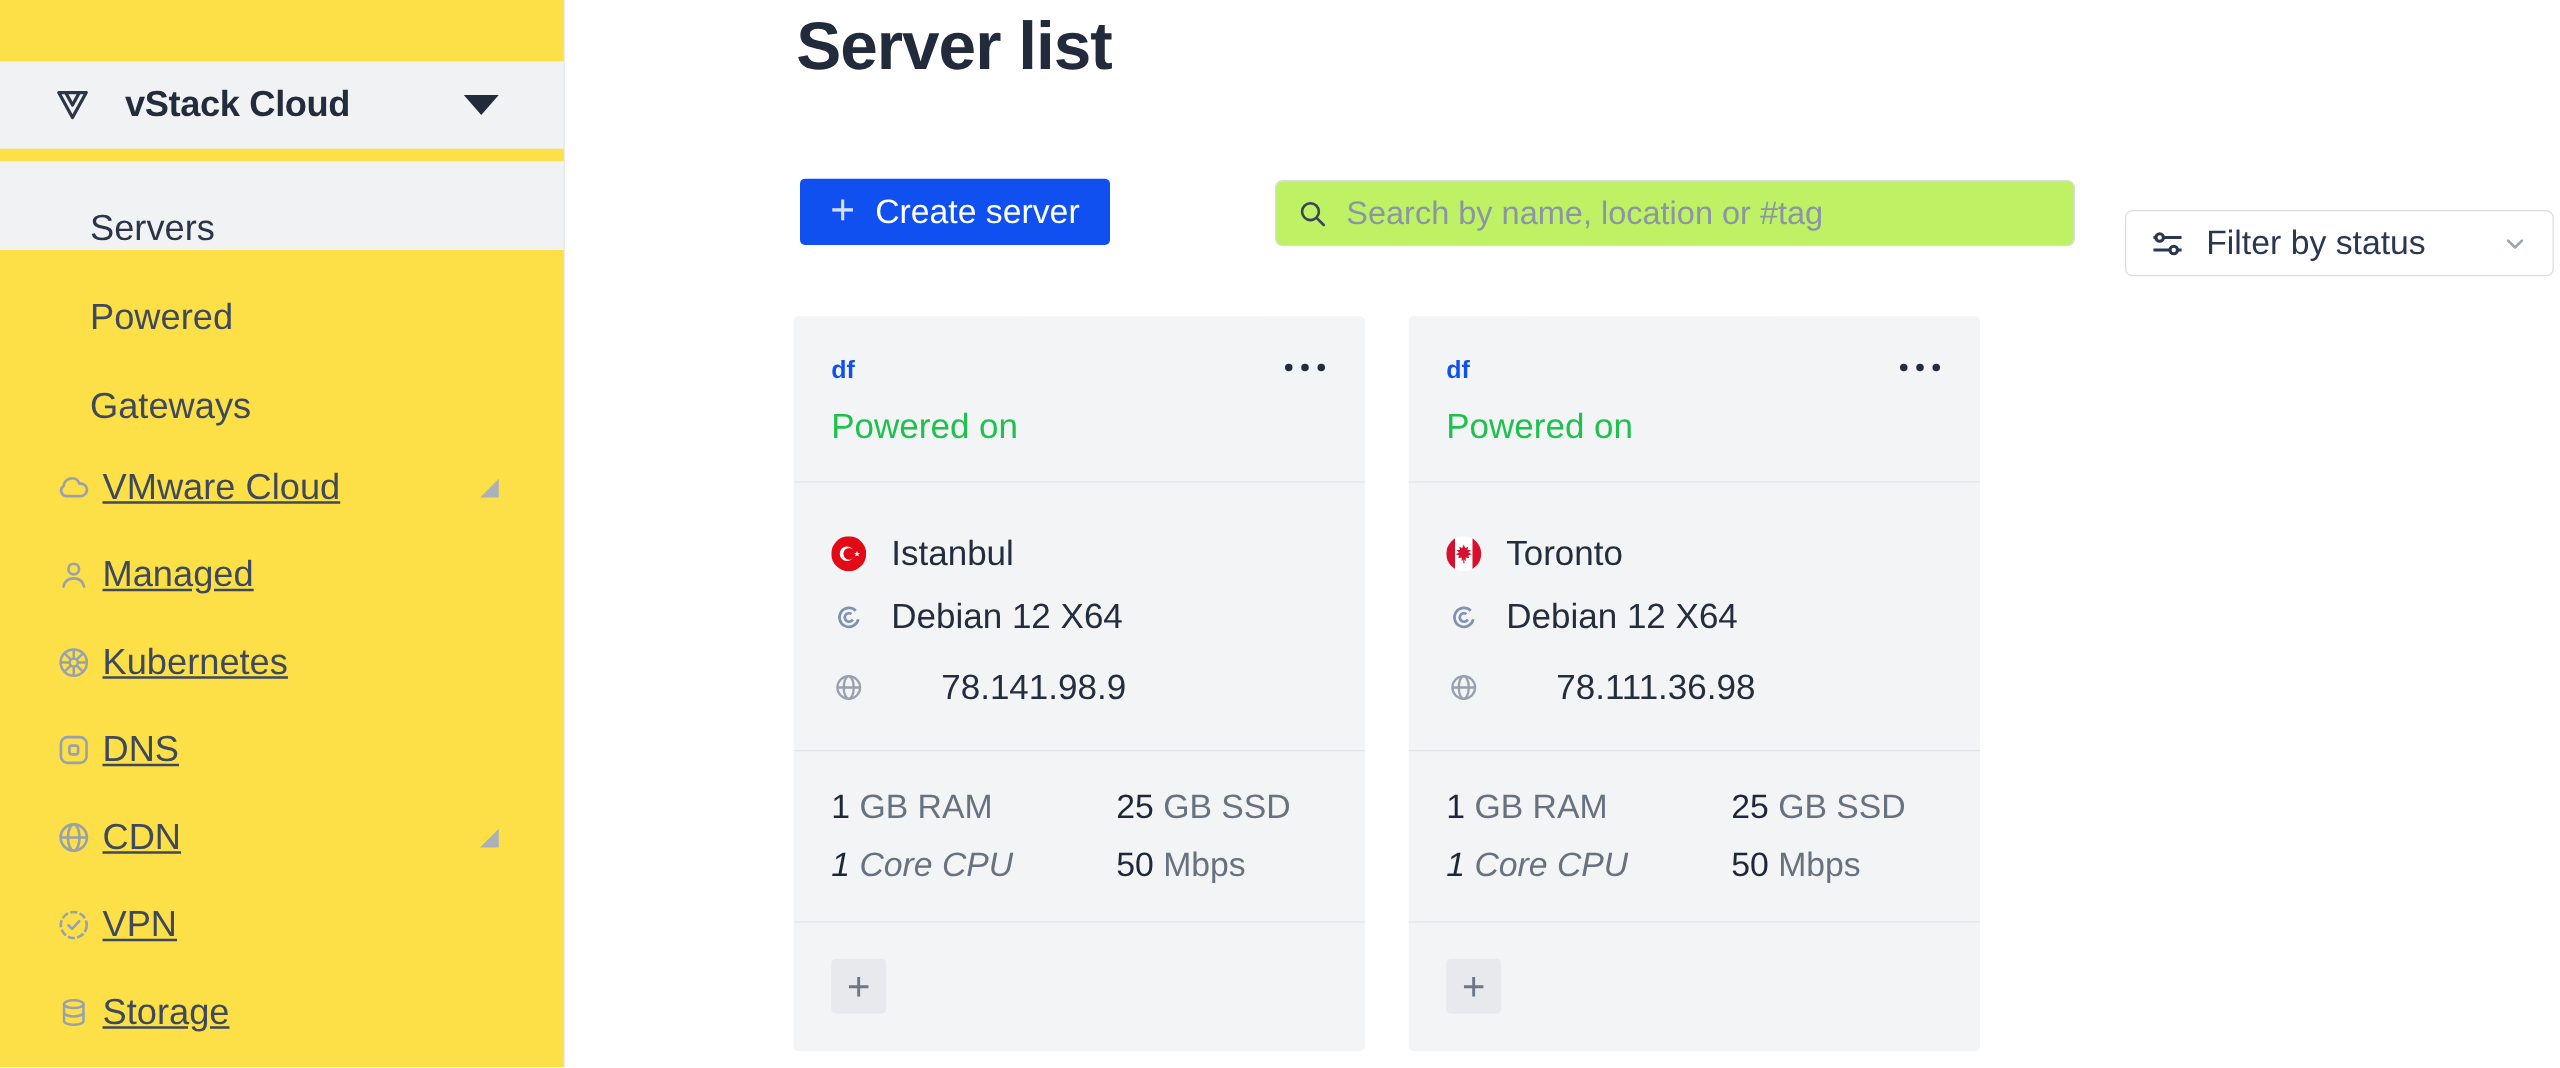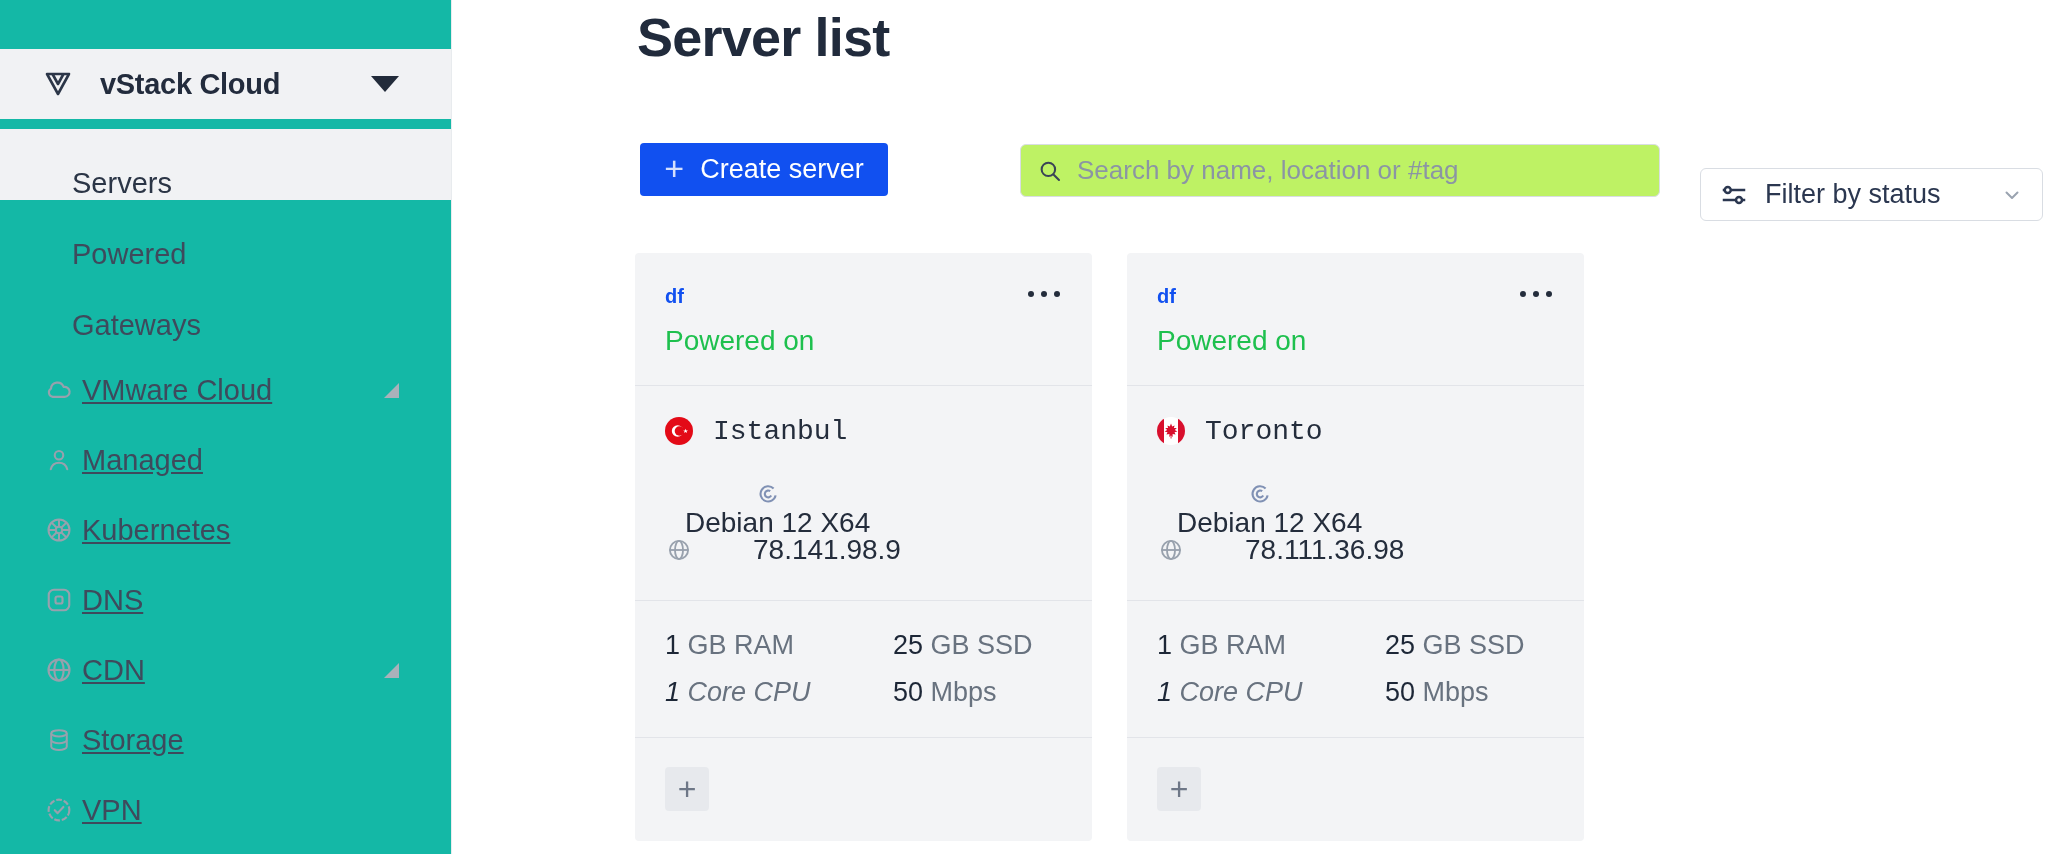--- a/index.html
+++ b/index.html
@@ -1,21 +1,21 @@
 <!DOCTYPE html>
 <html><head>
 <meta charset="utf-8">
 <style>
   * { margin:0; padding:0; box-sizing:border-box; }
   html,body { background:#ffffff; }
   body { font-family:"Liberation Sans", sans-serif; }
   .screen { position:relative; width:2048px; height:854px; background:#ffffff; overflow:hidden; }
 
   
-  .sidebar { position:absolute; left:0; top:0; width:452px; height:854px; background:#14b8a6; border-right:1px solid #e8ebee; }
+  .sidebar { position:absolute; left:0; top:0; width:452px; height:854px; background:#fde047; border-right:1px solid #e8ebee; }
   .brand-row { position:absolute; top:49px; left:0; width:100%; height:70px; background:#f1f2f4; display:flex; align-items:center; cursor:pointer; }
   .brand-logo { margin-left:44px; width:28px; height:26px; flex:none; }
   .brand-label { margin-left:28px; font-size:29px; font-weight:700; color:#232c3d; letter-spacing:-0.3px; }
   .brand-caret { margin-left:auto; margin-right:52px; width:0; height:0; border-left:14px solid transparent; border-right:14px solid transparent; border-top:16px solid #222b3a; }
   .nav-primary { position:absolute; top:129px; left:0; width:100%; }
   .nav-item { height:71px; display:flex; align-items:flex-end; padding-left:72px; font-size:29px; color:#3e4a5c; cursor:pointer; }
   .nav-item.active { background:#f1f2f4; color:#2b3546; }
   .nav-secondary { position:absolute; top:355px; left:0; width:100%; }
   .nav-item2 { position:relative; height:70px; display:flex; align-items:center; padding-left:44px; font-size:29px; color:#3e4a5c; cursor:pointer; }
   .nav-item2 .nicon { width:30px; height:30px; flex:none; display:flex; align-items:center; justify-content:center; }
@@ -41,21 +41,21 @@
   .card.c1 { left:635px; } .card.c2 { left:1127px; }
   .card-name { position:absolute; left:30px; top:27px; font-size:20px; line-height:32px; font-weight:700; color:#1150f0; cursor:pointer;text-align:right; }
   .card-dots { position:absolute; right:30px; top:30px; display:flex; gap:7px; cursor:pointer; padding:8px 2px; }
   .card-dots .dot { width:6px; height:6px; border-radius:50%; background:#242d3c; }
   .card-status { position:absolute; left:30px; top:72px; font-size:28px; line-height:32px; color:#1ec04e; }
   .card .divider { position:absolute; left:0; width:100%; height:1px; background:#e2e4e9; }
   .d1 { top:132px; } .d2 { top:347px; } .d3 { top:484px; }
   .info-row { position:absolute; left:30px; height:28px; display:flex; align-items:center; font-size:28px; color:#242d3c; }
   .info-row .iicon { width:28px; height:28px; flex:none; display:flex; align-items:center; justify-content:center; }
   .info-row .itext { margin-left:20px; white-space:nowrap; }
-  .r1 { top:164px;font-family:Liberation Mono, monospace; } .r2 { top:226px;flex-direction:column; } .r3 { top:283px;gap:40px; }
+  .r1 { top:176px; } .r2 { top:226px; } .r3 { top:283px;gap:40px; }
   .spec { position:absolute; font-size:27px; line-height:30px; white-space:nowrap; }
   .spec .v { color:#1d2737; } .spec .u { color:#68727f; }
   .sp1 { left:30px;  top:377px; } .sp2 { left:258px; top:377px; }
   .sp3 { left:30px;  top:424px;font-style:italic; } .sp4 { left:258px; top:424px; }
   .card-plus { position:absolute; left:30px; top:514px; width:44px; height:44px; background:#e7e9ed; border:none; border-radius:4px; display:flex; align-items:center; justify-content:center; cursor:pointer; color:#6e7787; font-size:32px; font-weight:300; line-height:1; font-family:inherit; }
 </style>
 </head>
 <body>
 
 <svg width="0" height="0" style="position:absolute">
@@ -148,37 +148,37 @@
           <svg width="30" height="30" viewBox="0 0 24 24">
               <use href="#i-globe"></use>
             </svg>
         </span>
         <span class="nlabel">CDN</span>
         <span class="expand-corner"></span>
       </div>
 
       <div class="nav-item2">
         <span class="nicon">
+          <svg width="30" height="30" viewBox="0 0 24 24" fill="none" stroke="#98a1ad" stroke-width="1.7">
+              <circle cx="12" cy="12" r="8.3" stroke-dasharray="4.6 1.5"></circle>
+              <path d="M8.6 12.2 l2.3 2.3 L15.5 9.6" stroke-linecap="round" stroke-linejoin="round"></path>
+            </svg>
+        </span>
+        <span class="nlabel">VPN</span>
+      </div>
+
+      <div class="nav-item2">
+        <span class="nicon">
           <svg width="30" height="30" viewBox="0 0 24 24" fill="none" stroke="#98a1ad" stroke-width="1.6">
             <ellipse cx="12" cy="6.6" rx="6.2" ry="2.5"></ellipse>
             <path d="M5.8 6.6 v10.8 c0 1.4 2.8 2.5 6.2 2.5 s6.2 -1.1 6.2 -2.5 V6.6"></path>
             <path d="M5.8 12 c0 1.4 2.8 2.5 6.2 2.5 s6.2 -1.1 6.2 -2.5"></path>
           </svg>
         </span>
         <span class="nlabel">Storage</span>
-      </div>
-
-      <div class="nav-item2">
-        <span class="nicon">
-          <svg width="30" height="30" viewBox="0 0 24 24" fill="none" stroke="#98a1ad" stroke-width="1.7">
-              <circle cx="12" cy="12" r="8.3" stroke-dasharray="4.6 1.5"></circle>
-              <path d="M8.6 12.2 l2.3 2.3 L15.5 9.6" stroke-linecap="round" stroke-linejoin="round"></path>
-            </svg>
-        </span>
-        <span class="nlabel">VPN</span>
       </div>
 
     </nav>
   </aside>
 
   <main>
 
     <h1 class="page-title">Server list</h1>
 
     <button class="btn-create">

